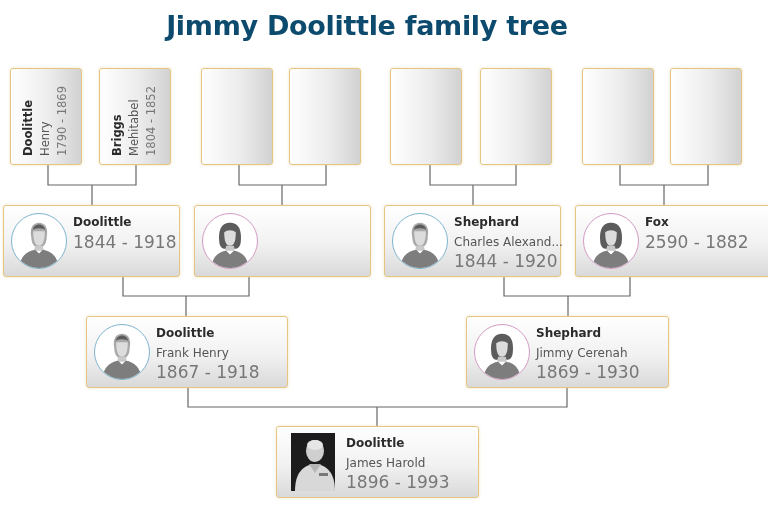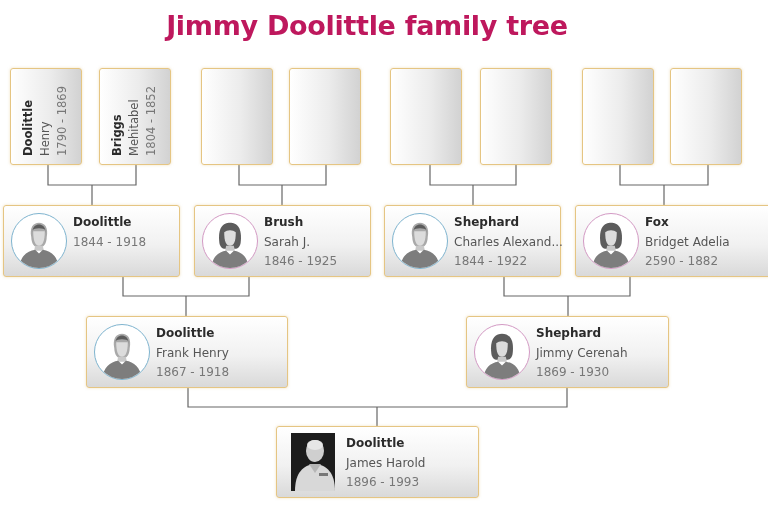--- a/index.html
+++ b/index.html
@@ -1,17 +1,17 @@
 <!DOCTYPE html>
 <html><head>
 <meta charset="utf-8">
 <style>
   html, body { margin:0; padding:0; background:#ffffff; }
   body { width:768px; height:513px; position:relative; overflow:hidden; font-family:"DejaVu Sans", sans-serif; }
-  .title { position:absolute; left:0; top:10px; width:734px; text-align:center; font-size:27px; font-weight:bold; color:#be185d; letter-spacing:-0.3px; }
+  .title { position:absolute; left:0; top:10px; width:734px; text-align:center; font-size:27px; font-weight:bold; color:#0c4a6e; letter-spacing:-0.3px; }
   .connectors { position:absolute; left:0; top:0; width:768px; height:513px; }
   .card {
     position:absolute; box-sizing:border-box;
     border:1px solid #e5c583; border-radius:3px;
     background:linear-gradient(to bottom, #ffffff 0%, #f1f1f1 55%, #d9d9d9 100%);
     box-shadow:0 0 3px rgba(230,200,140,0.55);
   }
   .vcard {
     width:72px; height:97px; top:68px;
     background:linear-gradient(to right, #ffffff 0%, #ececec 55%, #d2d2d2 100%);
@@ -24,21 +24,21 @@
   .hcard { height:72px; }
   .avatar { position:absolute; left:7px; top:7px; width:56px; height:56px; border-radius:50%; background:#fff; box-sizing:border-box; overflow:hidden; }
   .avatar.male { border:1.5px solid #7fb4cf; }
   .avatar.female { border:1.5px solid #d39ac4; }
   .avatar svg { width:100%; height:100%; display:block; }
   .photo { position:absolute; left:14px; top:6px; width:44px; height:58px; background:#1b1b1b; overflow:hidden; }
   .photo svg { width:100%; height:100%; display:block; }
   .info { position:absolute; left:69px; top:7px; font-size:12px; line-height:19.5px; white-space:nowrap; }
   .info .surname { font-size:12px; }
   .info .given { font-size:12px; }
-  .info .years { font-size:12px; }
+  .info .years { font-size:17px; }
 </style>
 </head>
 <body>
 
 <div class="title">Jimmy Doolittle family tree</div>
 
 <svg class="connectors" viewBox="0 0 768 513">
   <g stroke="#666" stroke-width="1.2" fill="none">
 
     <polyline points="48,165 48,185 136,185 136,165"></polyline>
@@ -98,54 +98,48 @@
 </div>
 <div class="card hcard" style="left:194px; top:205px; width:177px;">
   <div class="avatar female">
     <svg viewBox="0 0 56 56">
         <path d="M17,30 C15,14 21,9 28,9 C35,9 41,14 39,30 C38,35 35,36 34,36 L22,36 C21,36 18,35 17,30 Z" fill="#5c5c5c"></path>
         <path d="M22,19 C22,29 24,33 28,33 C32,33 34,29 34,19 C31,16 25,16 22,19 Z" fill="#dcdcdc"></path>
         <path d="M24,33 L32,33 L33,38 L23,38 Z" fill="#c9c9c9"></path>
         <path d="M9,56 C9,45 16,39 24,38 L28,42 L32,38 C40,39 47,45 47,56 Z" fill="#7d7d7d"></path>
       </svg>
   </div>
-  <div class="info">
-    <div class="surname">Brush</div>
-    <div class="given">Sarah J.</div>
-    <div class="years">1846 - 1925</div>
-  </div>
 </div>
 <div class="card hcard" style="left:384px; top:205px; width:177px;">
   <div class="avatar male">
     <svg viewBox="0 0 56 56">
         <path d="M20,24 C18,14 22,9 28,9 C34,9 38,14 36,24 C36,30 33,35 28,35 C23,35 20,30 20,24 Z" fill="#a9a9a9"></path>
         <path d="M21,20 C21,13 25,11 28,11 C31,11 35,13 35,20 L35,17 C33,14 23,14 21,17 Z" fill="#5c5c5c"></path>
         <path d="M22,18 C22,28 24,33 28,33 C32,33 34,28 34,18 Z" fill="#dcdcdc"></path>
         <path d="M24,33 L32,33 L33,38 L23,38 Z" fill="#c9c9c9"></path>
         <path d="M8,56 C8,44 16,38 24,37 L28,41 L32,37 C40,38 48,44 48,56 Z" fill="#7d7d7d"></path>
       </svg>
   </div>
   <div class="info">
     <div class="surname">Shephard</div>
     <div class="given">Charles Alexand...</div>
-    <div class="years">1844 - 1922</div>
+    <div class="years">1844 - 1920</div>
   </div>
 </div>
 <div class="card hcard" style="left:575px; top:205px; width:201px;">
   <div class="avatar female">
     <svg viewBox="0 0 56 56">
         <path d="M17,30 C15,14 21,9 28,9 C35,9 41,14 39,30 C38,35 35,36 34,36 L22,36 C21,36 18,35 17,30 Z" fill="#5c5c5c"></path>
         <path d="M22,19 C22,29 24,33 28,33 C32,33 34,29 34,19 C31,16 25,16 22,19 Z" fill="#dcdcdc"></path>
         <path d="M24,33 L32,33 L33,38 L23,38 Z" fill="#c9c9c9"></path>
         <path d="M9,56 C9,45 16,39 24,38 L28,42 L32,38 C40,39 47,45 47,56 Z" fill="#7d7d7d"></path>
       </svg>
   </div>
   <div class="info">
     <div class="surname">Fox</div>
-    <div class="given">Bridget Adelia</div>
     <div class="years">2590 - 1882</div>
   </div>
 </div>
 
 <div class="card hcard" style="left:86px; top:316px; width:202px;">
   <div class="avatar male">
     <svg viewBox="0 0 56 56">
         <path d="M20,24 C18,14 22,9 28,9 C34,9 38,14 36,24 C36,30 33,35 28,35 C23,35 20,30 20,24 Z" fill="#a9a9a9"></path>
         <path d="M21,20 C21,13 25,11 28,11 C31,11 35,13 35,20 L35,17 C33,14 23,14 21,17 Z" fill="#5c5c5c"></path>
         <path d="M22,18 C22,28 24,33 28,33 C32,33 34,28 34,18 Z" fill="#dcdcdc"></path>

